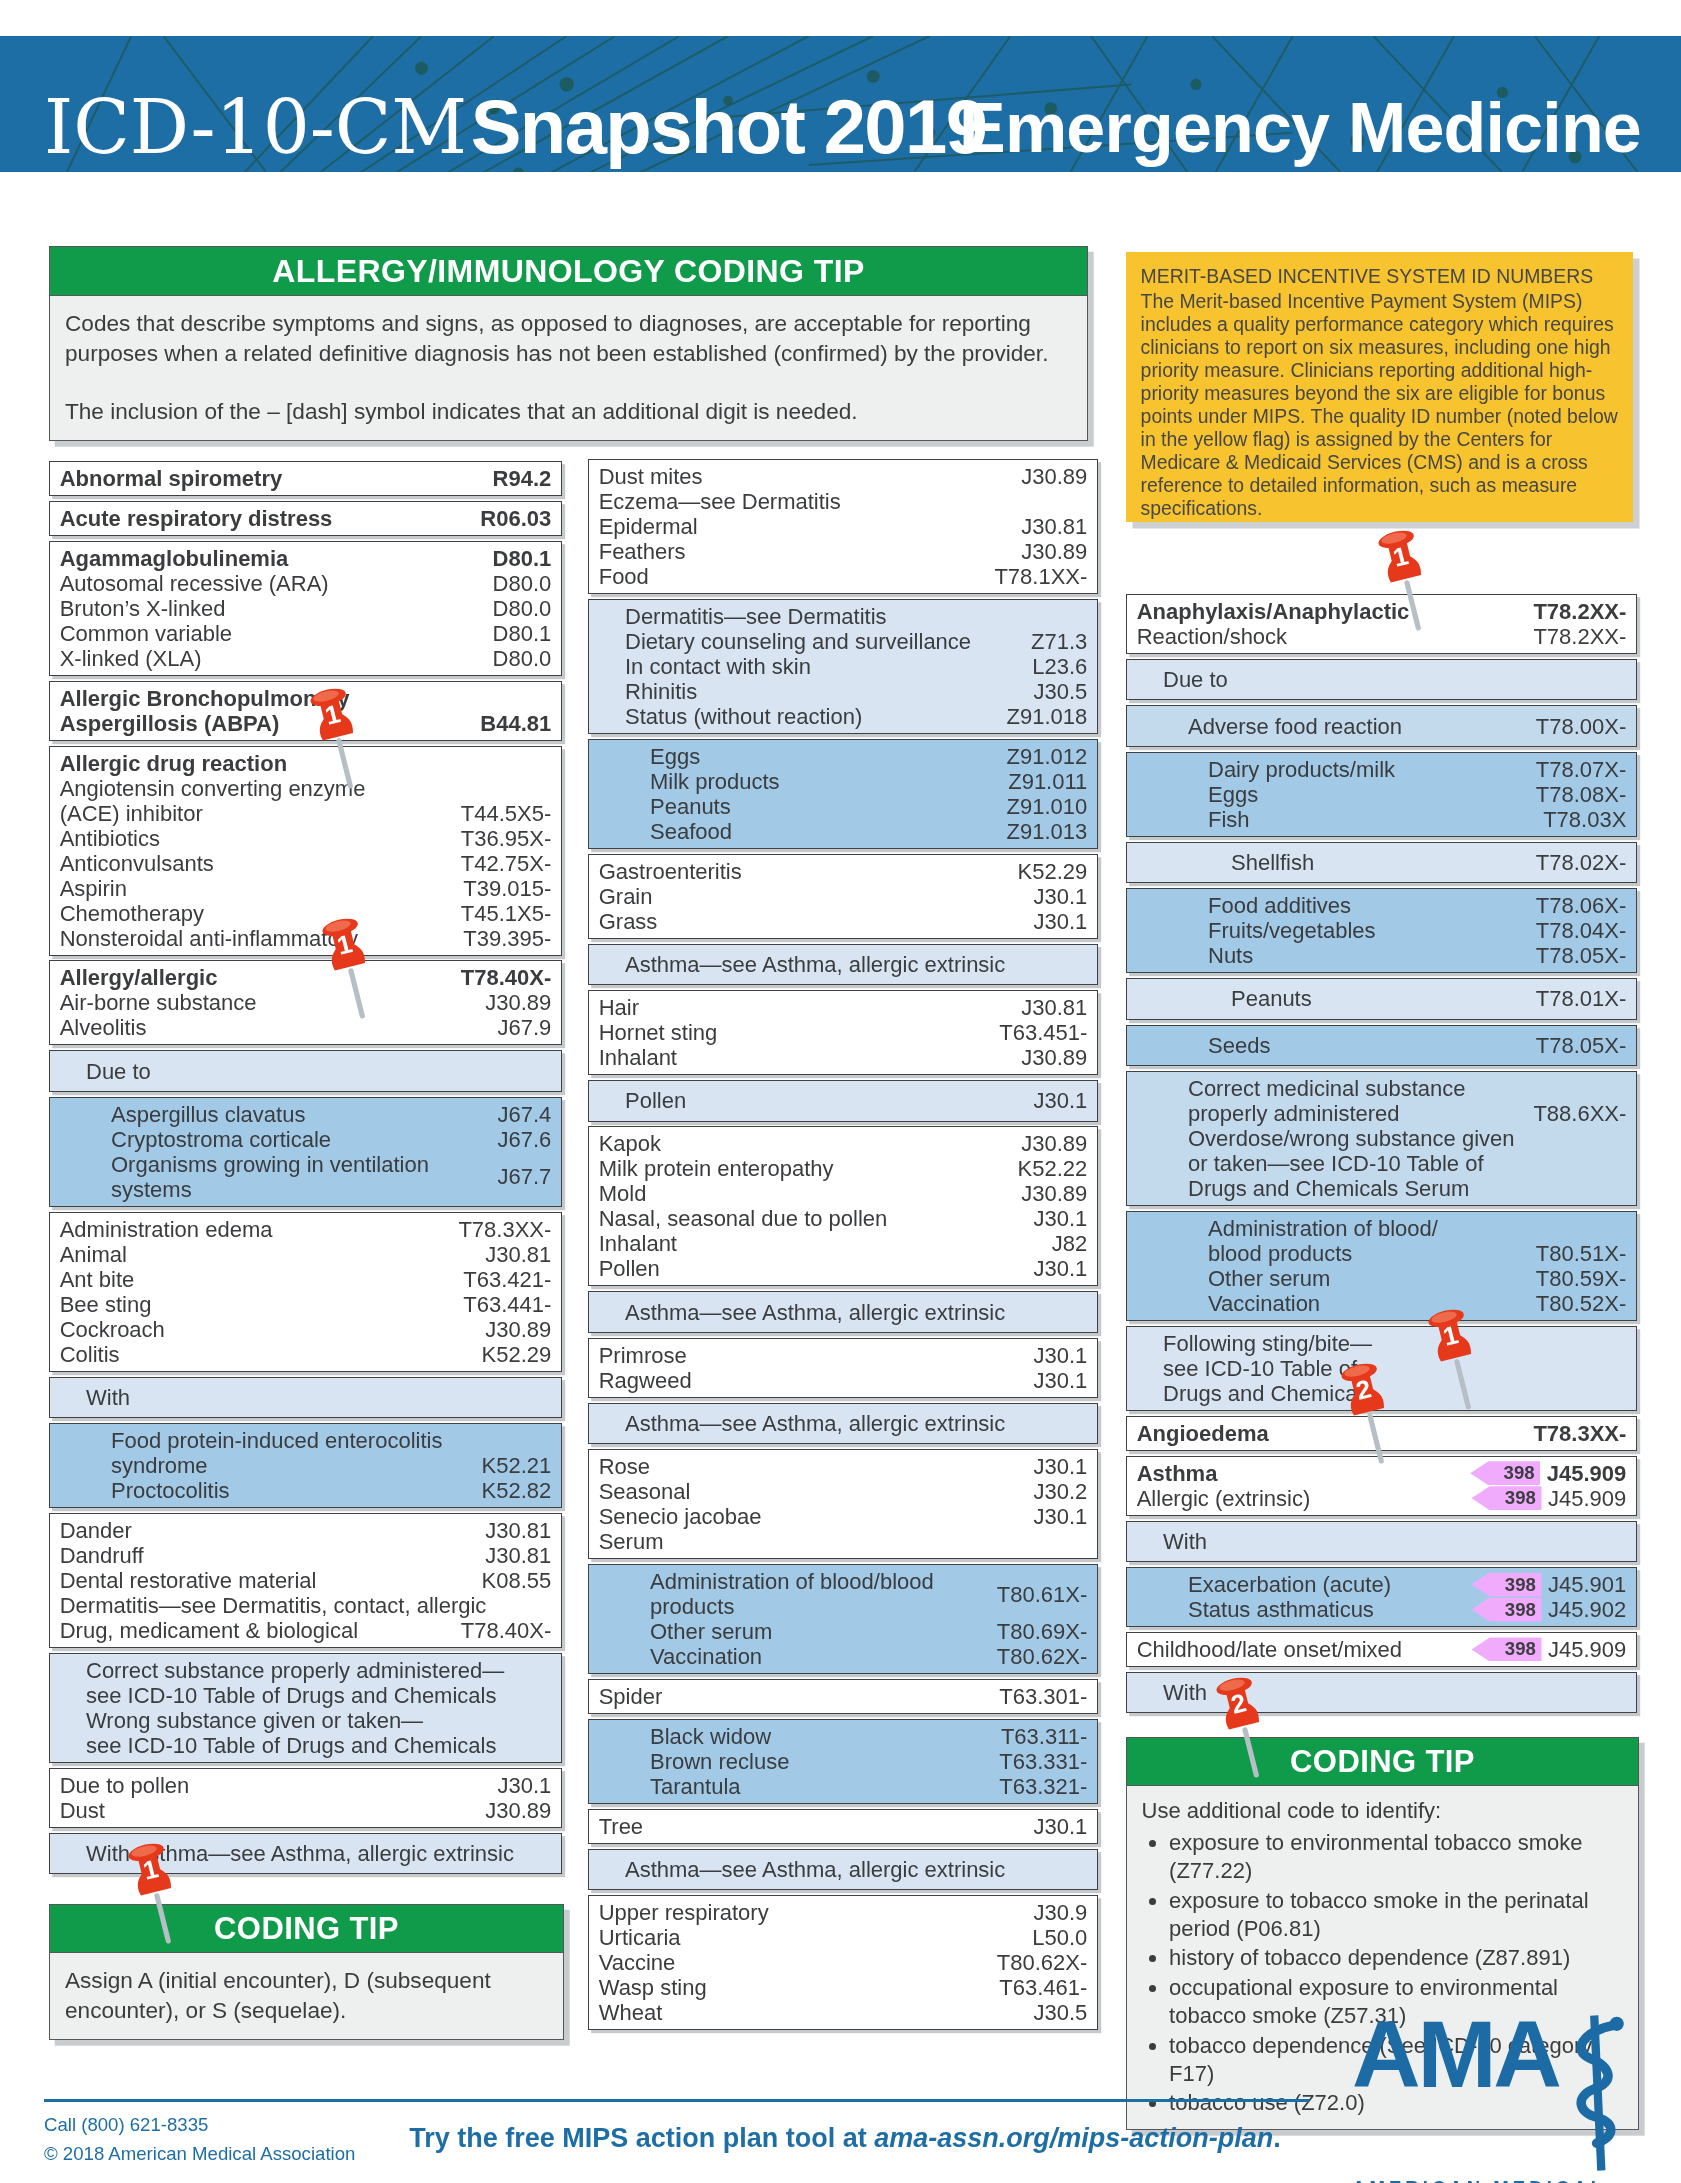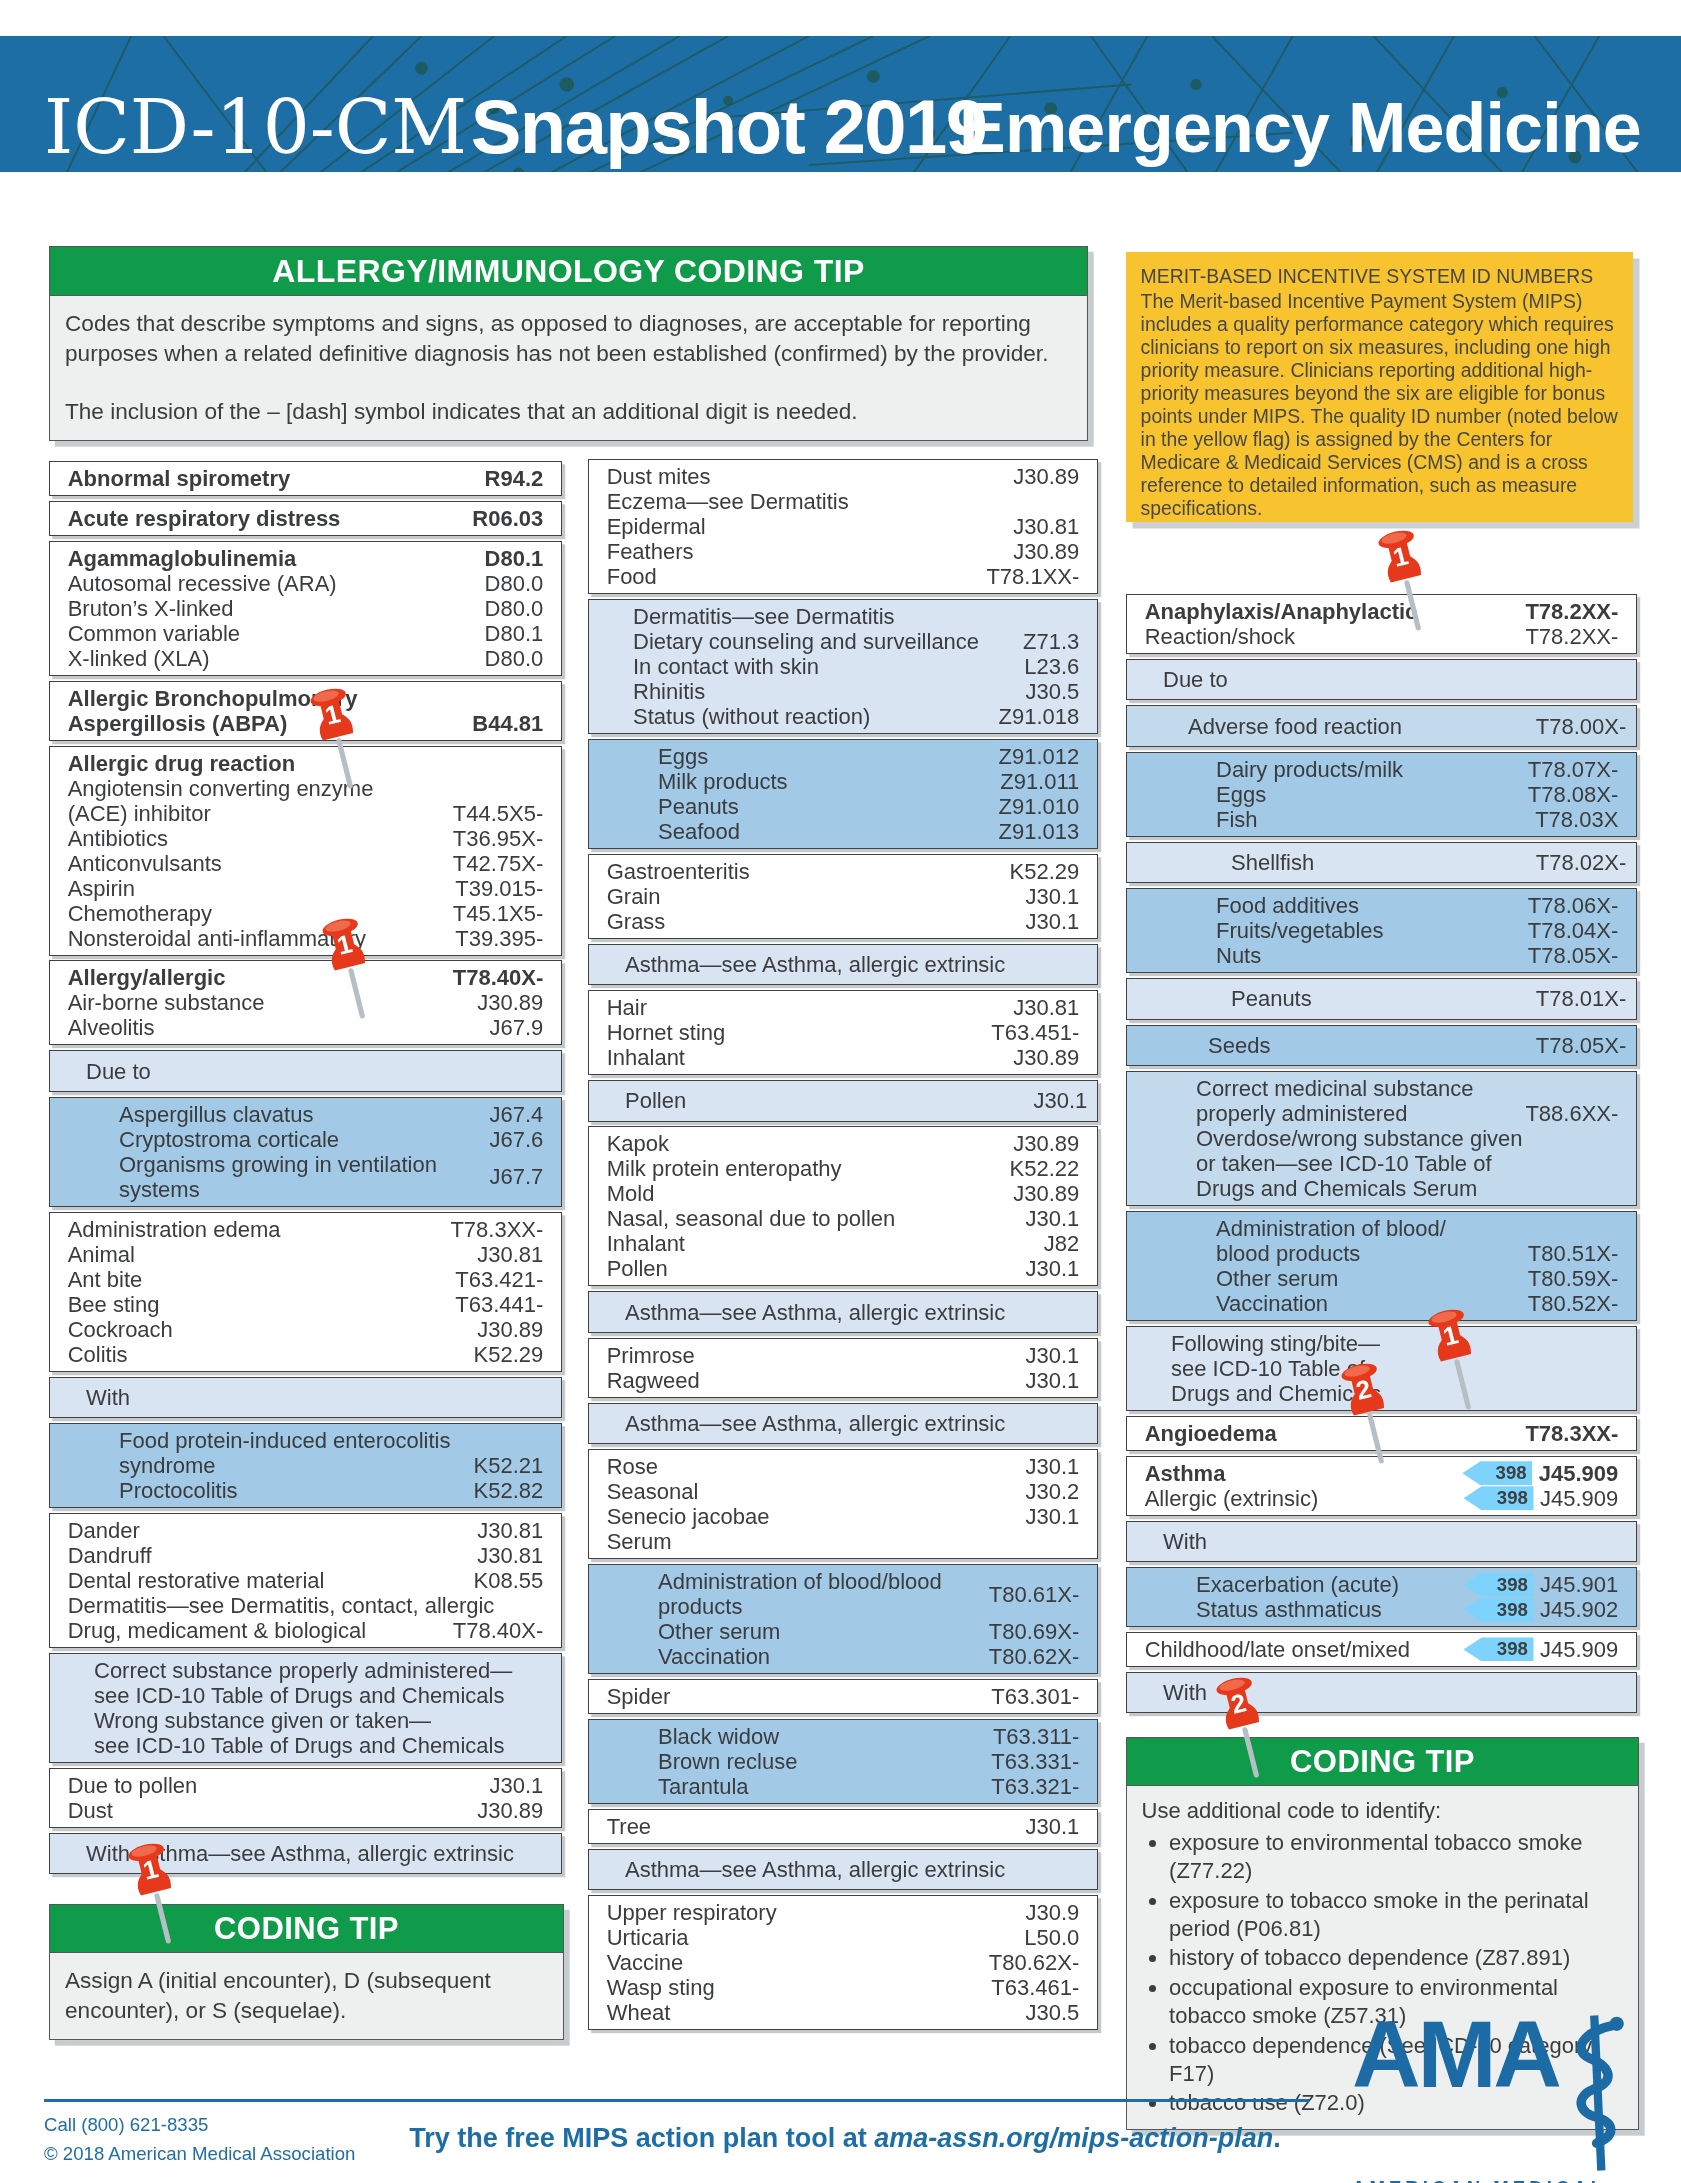--- a/index.html
+++ b/index.html
@@ -26,32 +26,32 @@
   .tip-body li{margin-bottom:1.6px;font-size:22px;line-height:28px}
 
   
   .mips{position:absolute;left:1126px;top:252px;width:507px;height:270px;background:#f7c32f;
         box-shadow:6.5px 6.5px 0 #cdd0d3;padding:13px 14.6px;box-sizing:border-box;color:#474747}
   .mips .mips-title{font-weight:normal;font-size:19.4px;line-height:23.4px;margin-bottom:1.6px}
   .mips .mips-body{font-size:19.4px;line-height:23px}
 
   
   .col{position:absolute}
-  .sec{border:1.6px solid #3f4143;background:#ffffff;margin-bottom:4.9px;padding:4px 8px;
+  .sec{border:1.6px solid #3f4143;background:#ffffff;margin-bottom:4.9px;padding:4px 0;
        box-shadow:3.2px 3.2px 0 #c6c9cc}
   .sec.blue1{background:#d8e4f2}
   .sec.blue2{background:#c3d9ec}
   .sec.blue3{background:#a2c9e6}
   .sec.bar{padding:7.3px 0}
   .row{display:flex;align-items:center;font-size:22px;line-height:25px}
   .row.bold{font-weight:bold}
   .lbl{flex:1;padding-left:9.7px}
   .ind1{padding-left:36px}.ind2{padding-left:61px}.ind3{padding-left:81px}.ind4{padding-left:104px}
   .code{padding-right:9.7px;white-space:nowrap}
-  .flag{width:70px;height:24px;margin-right:6.5px;flex:0 0 auto;background:#7dd3fc;
+  .flag{width:70px;height:24px;margin-right:6.5px;flex:0 0 auto;background:#f0abfc;
         clip-path:polygon(0% 50%,26% 0%,100% 0%,100% 100%,26% 100%);
         text-align:right;padding-right:5.7px;box-sizing:border-box;
         font-weight:bold;font-size:18.6px;line-height:24px;color:#3c3e40}
 
   
   .pin{position:absolute;width:70px;height:112px;z-index:5}
 
   
   .rule{position:absolute;left:44px;top:2099px;width:1265px;height:3.2px;background:#1e6ea6}
   .call{position:absolute;left:44px;top:2114px;font-size:18.6px;color:#1e6ea6}

